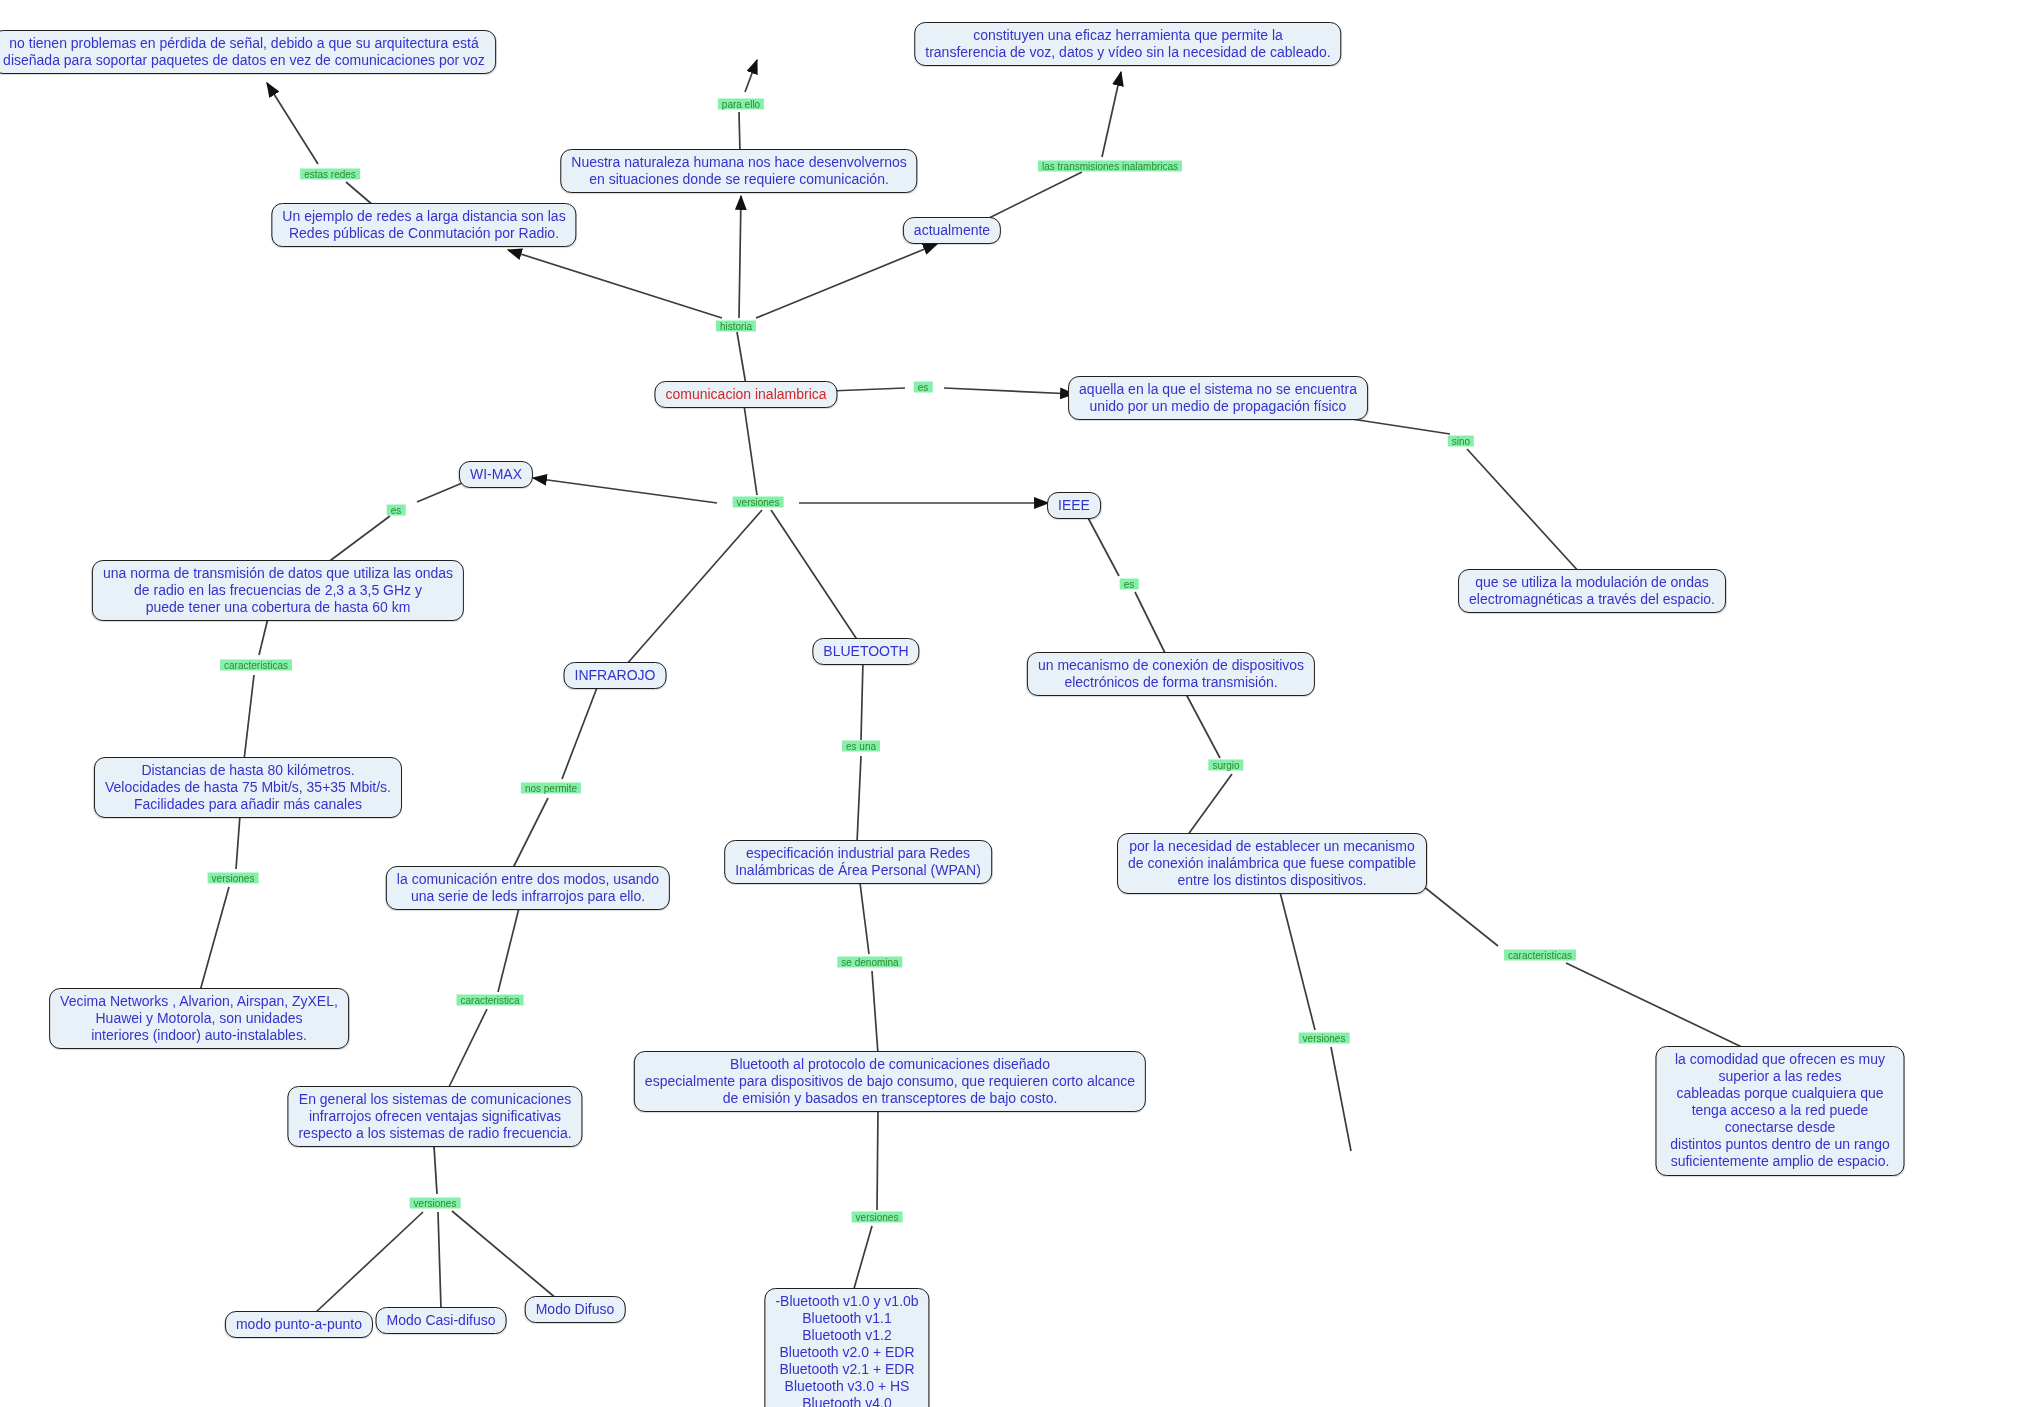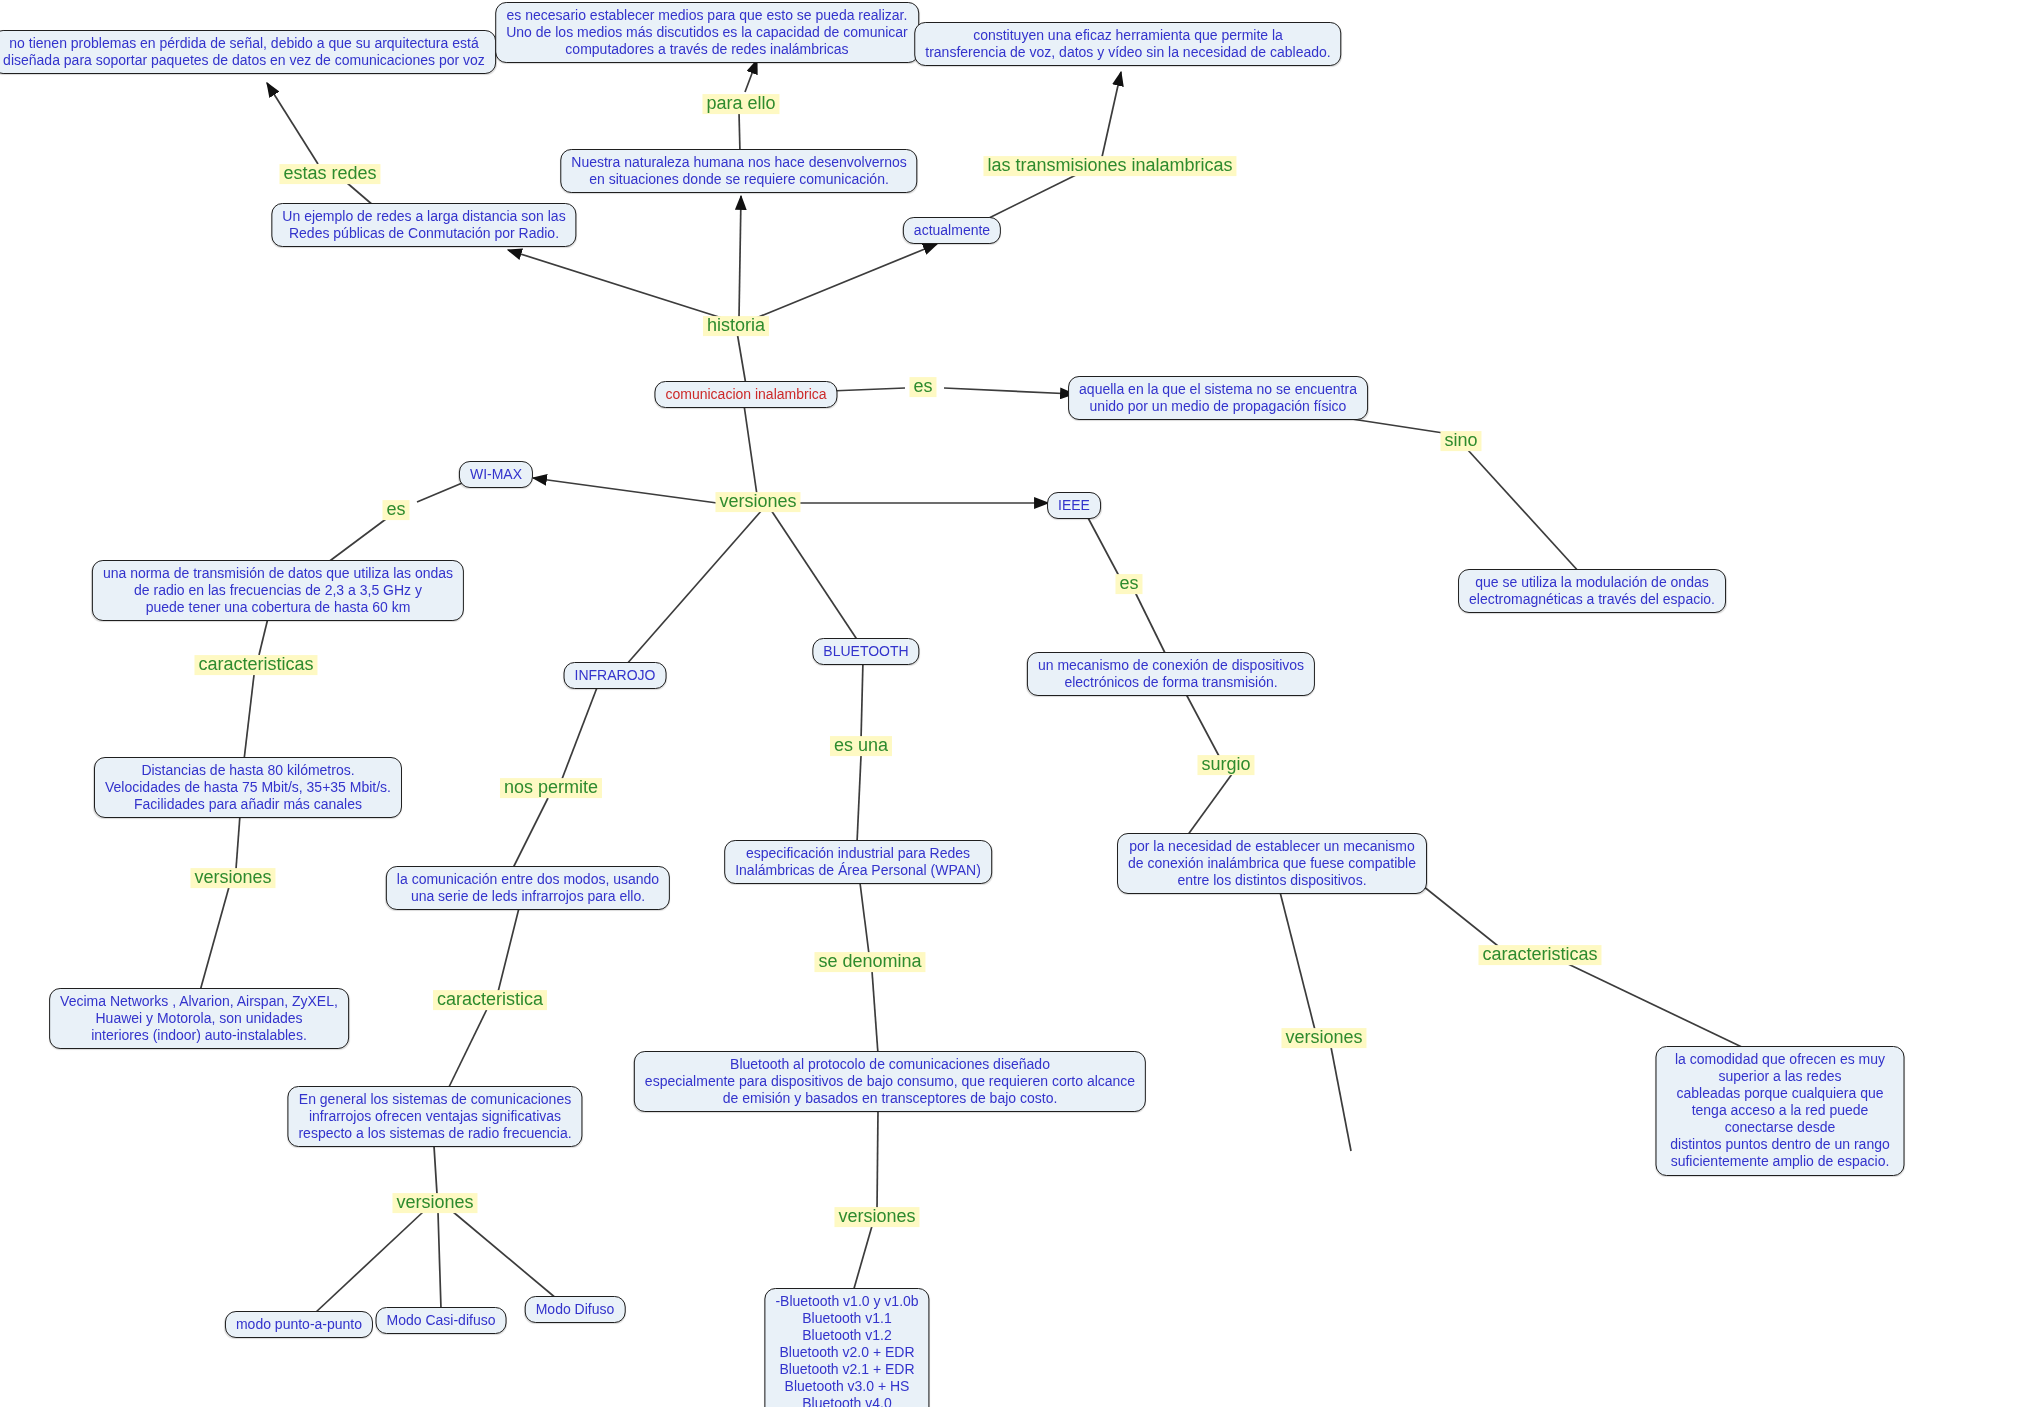--- a/index.html
+++ b/index.html
@@ -12,22 +12,22 @@
   .node{
     position:absolute;transform:translateX(-50%);
     background:#e9f1f8;border:1.6px solid #1f1f1f;border-radius:11px;
     color:#3333cc;font-size:14px;line-height:1.22;text-align:center;
     padding:4px 10px;white-space:pre-line;box-sizing:border-box;
     box-shadow:0 1px 1px rgba(0,0,0,0.15);
   }
   .node.root{color:#cc2929;}
   .label{
     position:absolute;transform:translate(-50%,-50%);
-    color:#2e8b2e;font-size:18px;line-height:1.1;white-space:nowrap;
-    background:#fef9c3;padding:0 4px;
+    color:#2e8b2e;font-size:10px;line-height:1.1;white-space:nowrap;
+    background:#86efac;padding:0 4px;
   }
 </style>
 </head>
 <body>
 
 <div id="canvas">
 
   <svg id="edges" viewBox="0 0 2029 1407">
     <defs>
       <marker id="arrow" markerWidth="9" markerHeight="7" refX="8.2" refY="3.5" orient="auto">
@@ -80,23 +80,20 @@
       <line x1="1232" y1="774" x2="1187" y2="836"></line>
       <line x1="1280" y1="892" x2="1315" y2="1030"></line>
       <line x1="1331" y1="1047" x2="1351" y2="1151"></line>
       <line x1="1418" y1="882" x2="1498" y2="946"></line>
       <line x1="1566" y1="963" x2="1746" y2="1049"></line>
     </g>
   </svg>
 
   <div class="node" style="left:244px;top:30px">no tienen problemas en pérdida de señal, debido a que su arquitectura está
 diseñada para soportar paquetes de datos en vez de comunicaciones por voz</div>
-  <div class="node" style="left:707px;top:2px">es necesario establecer medios para que esto se pueda realizar.
-Uno de los medios más discutidos es la capacidad de comunicar
-computadores a través de redes inalámbricas</div>
   <div class="node" style="left:739px;top:149px">Nuestra naturaleza humana nos hace desenvolvernos
 en situaciones donde se requiere comunicación.</div>
   <div class="node" style="left:1128px;top:22px">constituyen una eficaz herramienta que permite la
 transferencia de voz, datos y vídeo sin la necesidad de cableado.</div>
   <div class="node" style="left:424px;top:203px">Un ejemplo de redes a larga distancia son las
 Redes públicas de Conmutación por Radio.</div>
   <div class="node" style="left:952px;top:217px">actualmente</div>
   <div class="node root" style="left:746px;top:381px">comunicacion inalambrica</div>
   <div class="node" style="left:1218px;top:376px">aquella en la que el sistema  no se encuentra
 unido  por un medio de propagación físico</div>

